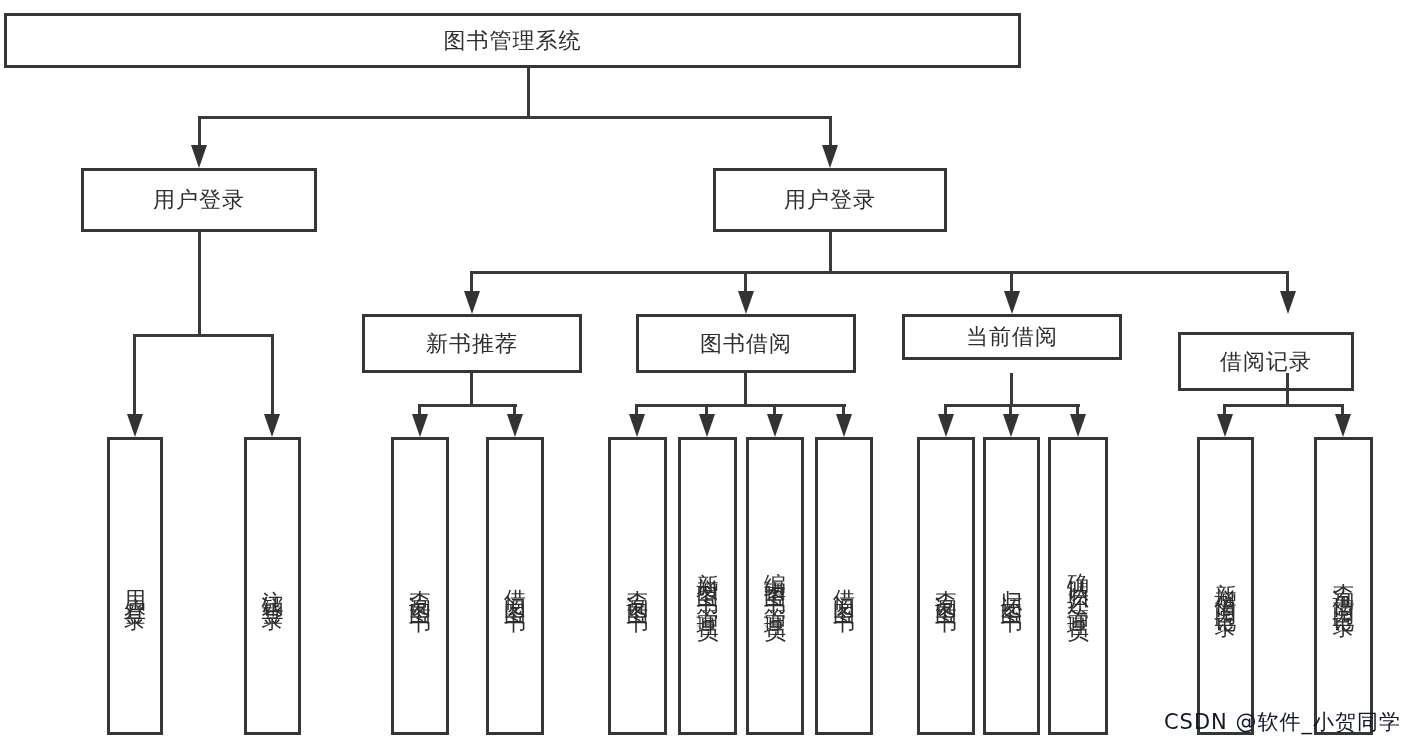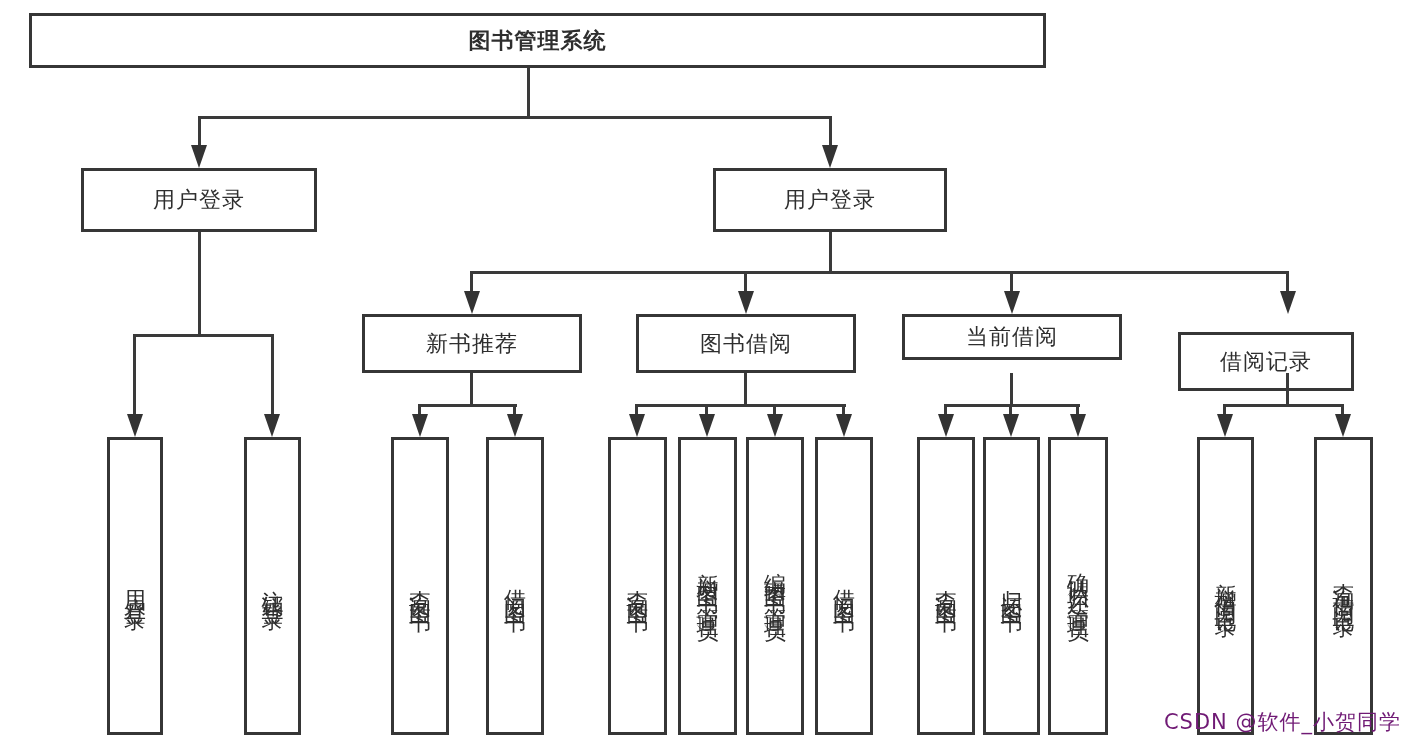--- a/index.html
+++ b/index.html
@@ -18,29 +18,29 @@
     font-size:22px;line-height:1;letter-spacing:7px;white-space:nowrap;
   }
   .line{position:absolute;background:#3a3a3a;}
   .arrow{
     position:absolute;width:0;height:0;
     border-left:8px solid transparent;border-right:8px solid transparent;
     border-top:23px solid #333333;
   }
   .watermark{
     position:absolute;right:4px;top:708px;font-size:21px;
-    color:#701a75;letter-spacing:1px;white-space:nowrap;
+    color:#0f172a;letter-spacing:1px;white-space:nowrap;
   }
 </style>
 </head>
 <body>
 
 <div class="canvas">
 
-  <div class="box h" style="left:29px;top:13px;width:1017px;height:55px;font-weight:bold;">
+  <div class="box h" style="left:4px;top:13px;width:1017px;height:55px;">
     <span>图书管理系统</span>
   </div>
 
   <div class="line" style="left:527px;top:68px;width:3px;height:49px;"></div>
   <div class="line" style="left:198px;top:116px;width:634px;height:3px;"></div>
   <div class="line" style="left:198px;top:117px;width:3px;height:31px;"></div>
   <div class="line" style="left:829px;top:117px;width:3px;height:31px;"></div>
   <div class="arrow" style="left:191px;top:145px;"></div>
   <div class="arrow" style="left:822px;top:145px;"></div>
 

